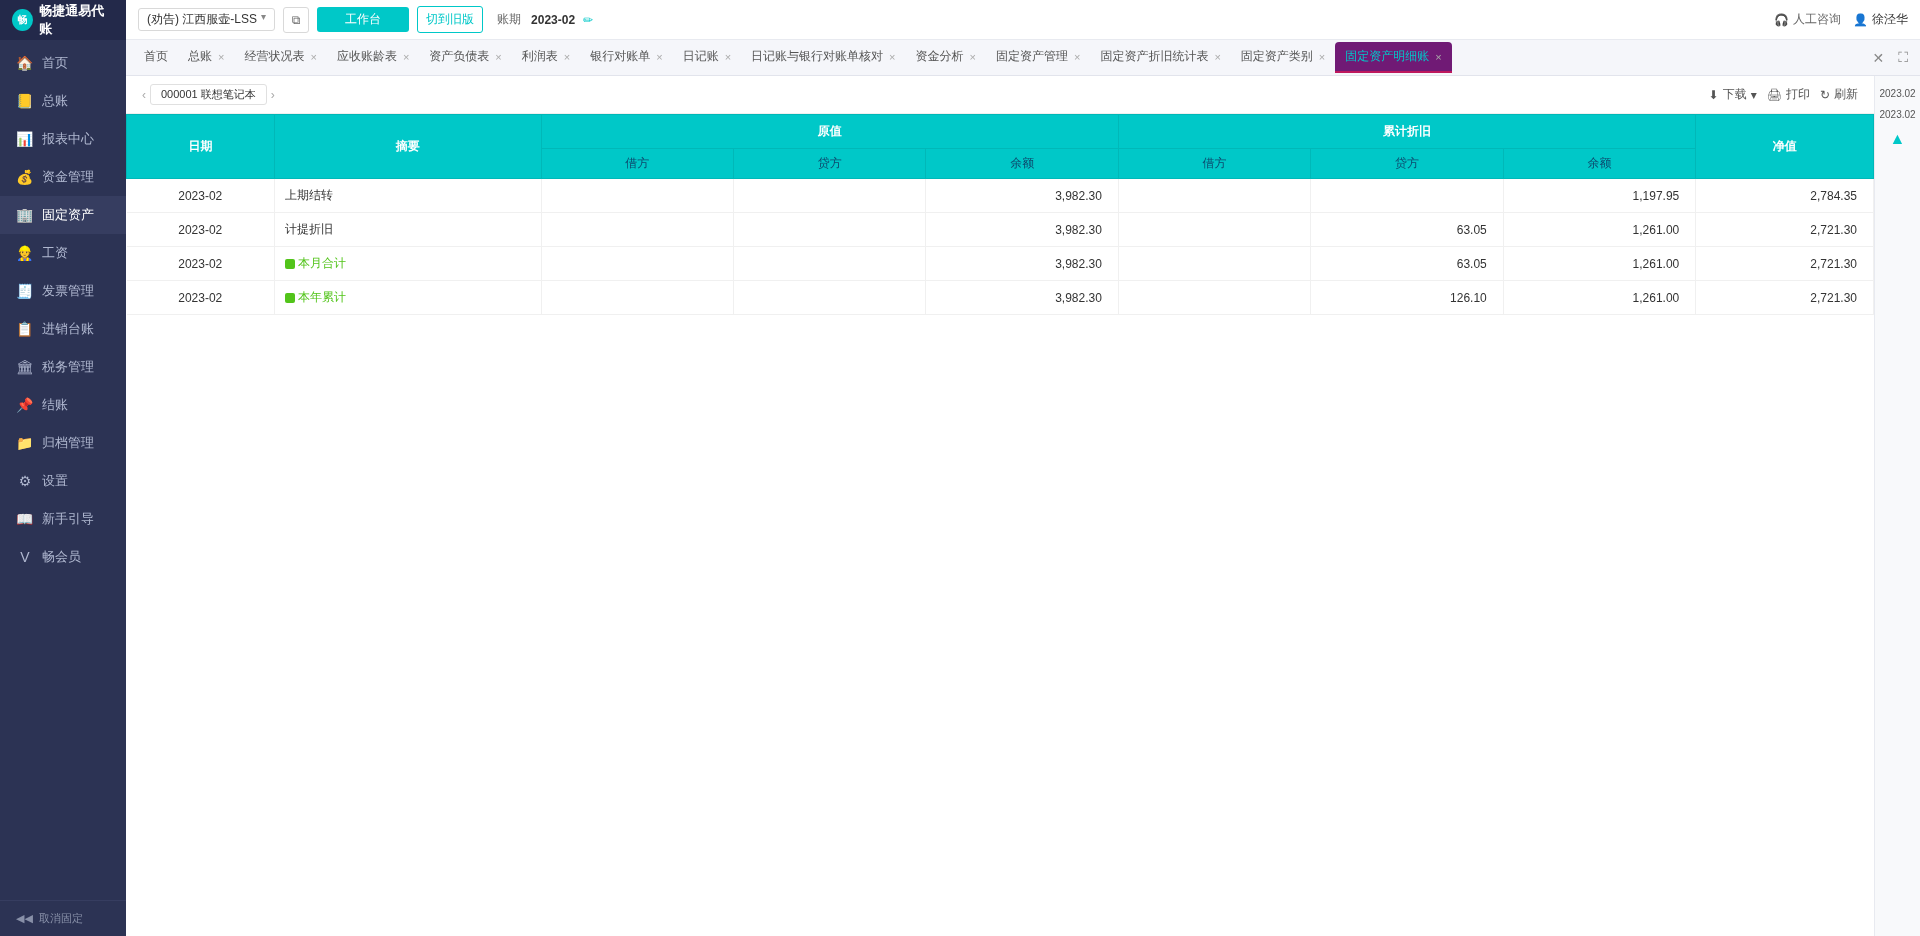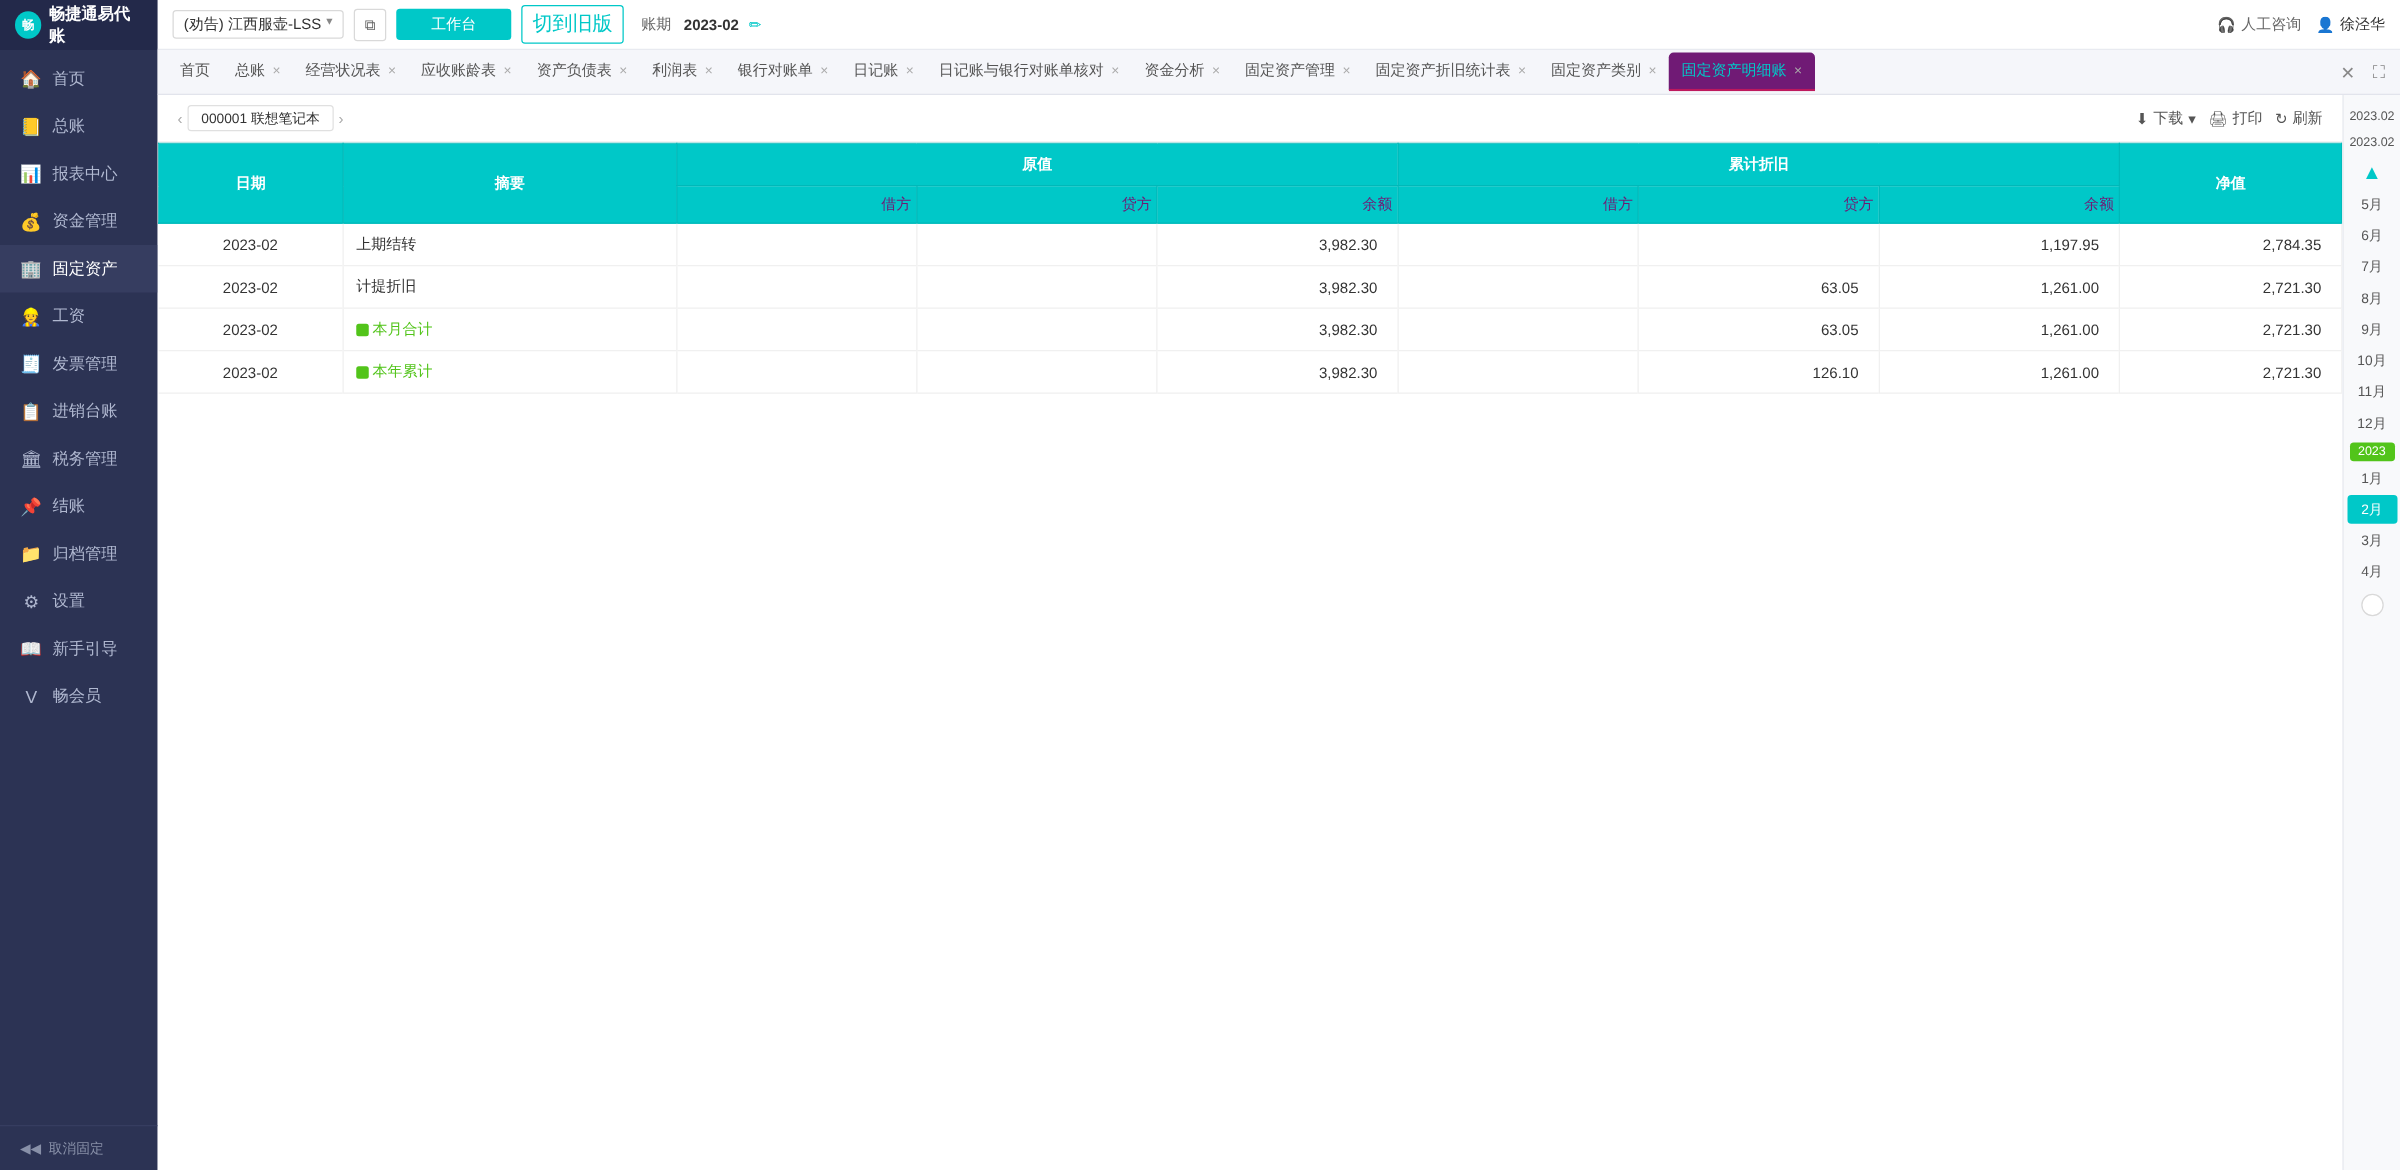--- a/index.html
+++ b/index.html
@@ -85,21 +85,21 @@
       color: #666; font-size: 12px;
     }
     .topbar-workbench {
       background: #00c8c8; color: #fff;
       border: none; border-radius: 3px;
       padding: 4px 28px; font-size: 12px; cursor: pointer;
     }
     .topbar-switch-btn {
       border: 1px solid #00c8c8; color: #00c8c8;
       background: #fff; border-radius: 3px;
-      padding: 4px 8px; font-size: 16px; cursor: pointer;
+      padding: 4px 8px; font-size: 12px; cursor: pointer;
     }
     .topbar-period-edit { color: #00c8c8; cursor: pointer; font-size: 12px; }
     .topbar-right {
       margin-left: auto; display: flex; align-items: center; gap: 12px;
     }
     .topbar-service {
       display: flex; align-items: center; gap: 4px;
       color: #666; font-size: 12px; cursor: pointer;
     }
     .topbar-user {
@@ -182,22 +182,22 @@
     
     .table-container { flex: 1; overflow: auto; padding: 0; }
     table { width: 100%; border-collapse: collapse; }
     .table-header-group-row th {
       background: #00c8c8; color: #fff;
       padding: 8px 4px; text-align: center;
       font-size: 12px; font-weight: bold;
       border: 1px solid #00b8b8;
     }
     .table-sub-header-row th {
-      background: #00c8c8; color: #701a75;
-      padding: 6px 4px; text-align: right;
+      background: #00c8c8; color: #0c4a6e;
+      padding: 6px 4px; text-align: center;
       font-size: 12px; font-weight: normal;
       border: 1px solid #00b8b8;
     }
     tbody tr { border-bottom: 1px solid #f0f0f0; }
     tbody td {
       padding: 8px 10px;
       font-size: 12px; color: #333;
       border-right: 1px solid #f0f0f0;
       text-align: center;
     }
@@ -500,32 +500,16 @@
             </tbody>
         </table>
       </div>
 
     </div>
 
     <div class="right-panel">
       <div class="right-panel-item" style="font-size:10px; color:#555;">2023.02</div>
       <div class="right-panel-item" style="font-size:10px; color:#555;">2023.02</div>
       <div style="color:#00c8c8; font-size:16px; cursor:pointer; margin:4px 0;">▲</div>
-      <div id="right-panel-months" style="width:100%; display:flex; flex-direction:column; align-items:center;">
-          <div class="right-panel-item">5月</div>
-          <div class="right-panel-item">6月</div>
-          <div class="right-panel-item">7月</div>
-          <div class="right-panel-item">8月</div>
-          <div class="right-panel-item">9月</div>
-          <div class="right-panel-item">10月</div>
-          <div class="right-panel-item">11月</div>
-          <div class="right-panel-item">12月</div>
-          <div style="width: 36px; background: rgb(82, 196, 26); color: rgb(255, 255, 255); border-radius: 3px; text-align: center; font-size: 10px; padding: 2px 0px; margin: 2px auto;">2023</div>
-          <div class="right-panel-item">1月</div>
-          <div class="right-panel-item active-month">2月</div>
-          <div class="right-panel-item">3月</div>
-          <div class="right-panel-item">4月</div>
-          <div class="right-panel-dot"></div>
-        </div>
     </div>
 
   </div>
 </div>
 
 </body></html>

